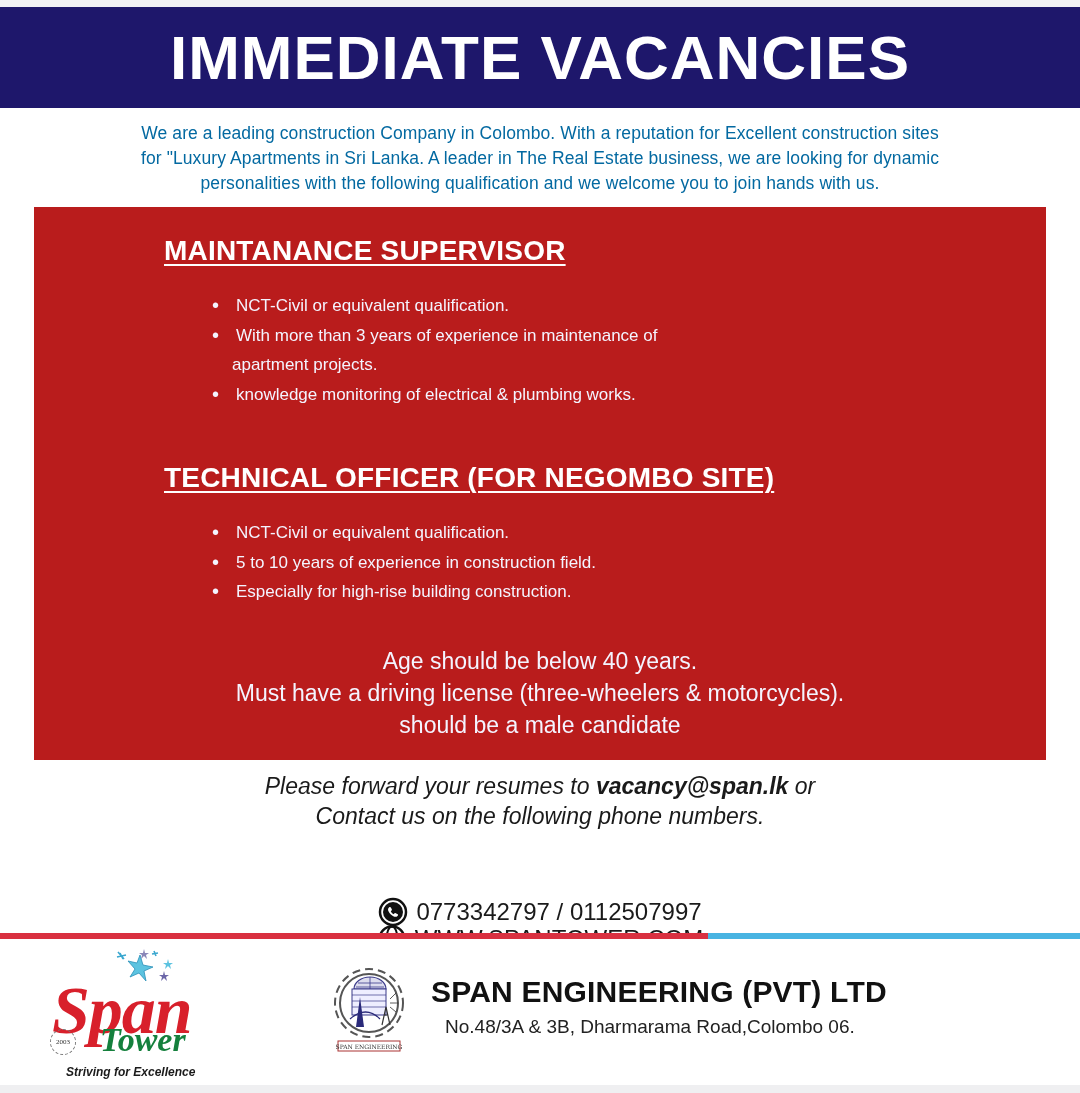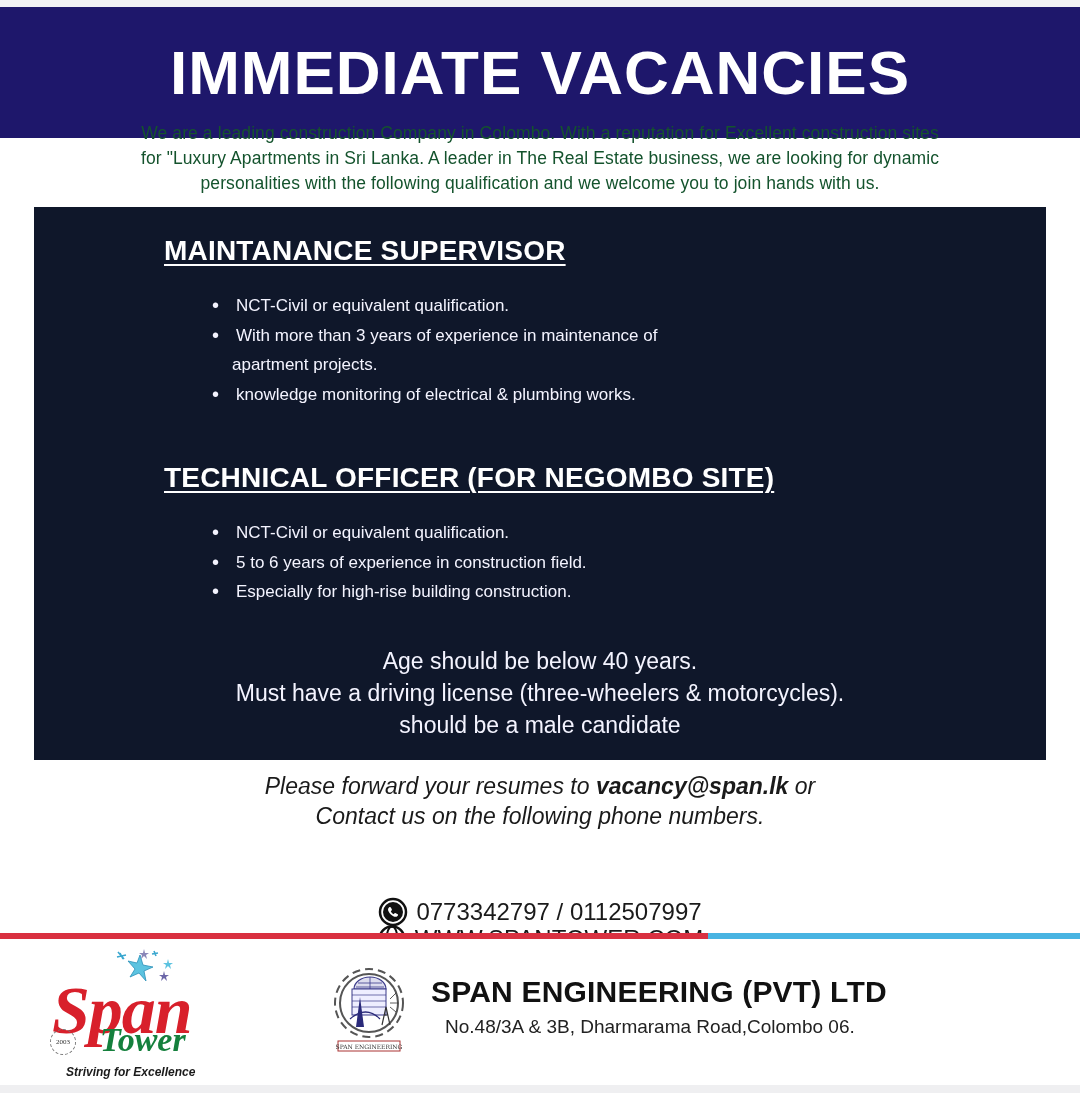--- a/index.html
+++ b/index.html
@@ -1,39 +1,39 @@
 <!DOCTYPE html>
 <html><head>
   <meta charset="utf-8">
   <style>
     * { box-sizing: border-box; margin: 0; padding: 0; }
     html, body { width: 1080px; height: 1093px; background: #ffffff; overflow: hidden; }
     body { font-family: "DejaVu Sans", "Liberation Sans", sans-serif; color: #1a1a1a; position: relative; }
 
     .top-gap { height: 7px; background: #f2f2f4; }
     .header-band {
-      position: absolute; left: 0; top: 7px; width: 1080px; height: 131px;
+      position: absolute; left: 0; top: 7px; width: 1080px; height: 101px;
       background: #1e176b;
       display: flex; align-items: center; justify-content: center;
     }
     .header-title {
       color: #ffffff; font-family: "Liberation Sans", sans-serif; font-weight: 700;
       font-size: 62px; letter-spacing: 1px; transform: scaleX(1.0);
     }
 
     .intro {
       position: absolute; left: 0; top: 121px; width: 1080px;
-      text-align: center; font-size: 17.5px; line-height: 25px; color: #14532d;
+      text-align: center; font-size: 17.5px; line-height: 25px; color: #0369a1;
       font-family: "Liberation Sans", sans-serif;
       letter-spacing: 0.1px;
     }
 
     .panel {
       position: absolute; left: 34px; top: 207px; width: 1012px; height: 553px;
-      background: #0f172a; color: #ffffff;
+      background: #b91c1c; color: #ffffff;
       font-family: "Liberation Sans", sans-serif;
     }
     .job-title {
       position: absolute; left: 130px; font-size: 28px; font-weight: 700;
       text-decoration: underline; text-underline-offset: 4px; text-decoration-thickness: 2px;
       color: #ffffff; letter-spacing: 0.2px;
     }
     .job-list { position: absolute; left: 178px; list-style: none; font-size: 17px; line-height: 29.5px; color: #f4f4ff; }
     .job-list li { position: relative; padding-left: 24px; }
     .job-list li::before { content: "•"; position: absolute; left: 0; top: 0; font-size: 20px; }
@@ -114,21 +114,21 @@
     <li>
       <span>With more than 3 years of experience in maintenance of</span>
       <span class="wrap">apartment projects.</span>
     </li>
     <li><span>knowledge monitoring of electrical &amp; plumbing works.</span></li>
   </ul>
 
   <h2 class="job-title" style="top:255px;">TECHNICAL OFFICER (FOR NEGOMBO SITE)</h2>
   <ul class="job-list" style="top:311px;">
     <li><span>NCT-Civil or equivalent qualification.</span></li>
-    <li><span>5 to 6 years of experience in construction field.</span></li>
+    <li><span>5 to 10 years of experience in construction field.</span></li>
     <li><span>Especially for high-rise building construction.</span></li>
   </ul>
 
   <div class="requirements">
     <div>Age should be below 40 years.</div>
     <div>Must have a driving license (three-wheelers &amp; motorcycles).</div>
     <div>should be a male candidate</div>
   </div>
 </section>
 

